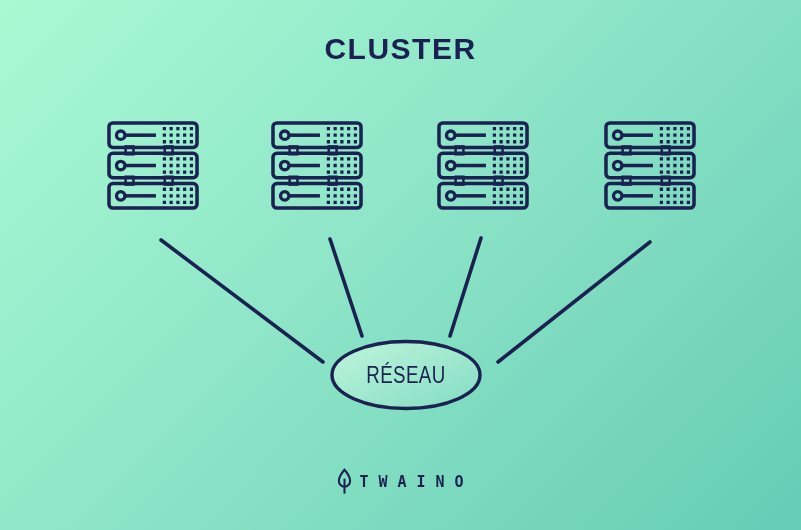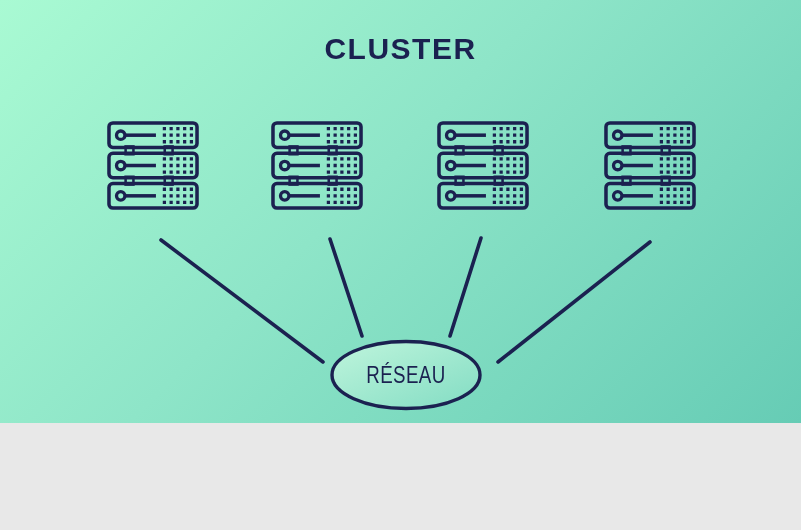--- a/index.html
+++ b/index.html
@@ -3,21 +3,21 @@
 <meta charset="utf-8">
 <style>
   * { margin: 0; padding: 0; box-sizing: border-box; }
   body {
     font-family: "Liberation Sans", sans-serif;
     background: #e8e8e8;
   }
   .canvas {
     position: relative;
     width: 801px;
-    height: 423px;
+    height: 530px;
     overflow: hidden;
     background: linear-gradient(135deg, #a9fad3 0%, #8ee5c8 45%, #66ccb5 100%);
   }
   .title {
     position: absolute;
     top: 32px;
     left: 0;
     right: 0;
     text-align: center;
     font-size: 30px;
@@ -153,15 +153,16 @@
     </defs>
     <ellipse cx="78" cy="37" rx="74" ry="33.5" fill="url(#hubFill)" stroke="#1b2150" stroke-width="3.4"></ellipse>
   </svg>
   <div class="hub-label">RÉSEAU</div>
 
   <div class="footer">
     <svg width="15" height="27" viewBox="0 0 16 28">
       <path d="M8 1.5 C11.5 5.5 14 9.5 14 13.5 A6 6 0 0 1 2 13.5 C2 9.5 4.5 5.5 8 1.5 Z" fill="none" stroke="#1b2150" stroke-width="2.2"></path>
       <line x1="8" y1="11" x2="8" y2="27" stroke="#1b2150" stroke-width="2.2"></line>
     </svg>
+    <span class="brand-text">TWAINO</span>
   </div>
 
 </div>
 
 </body></html>

